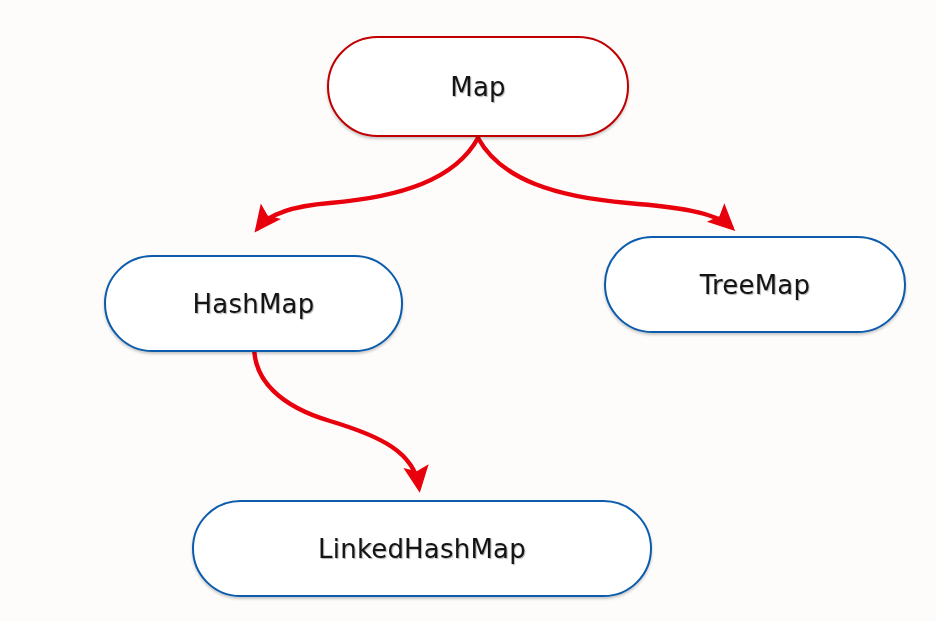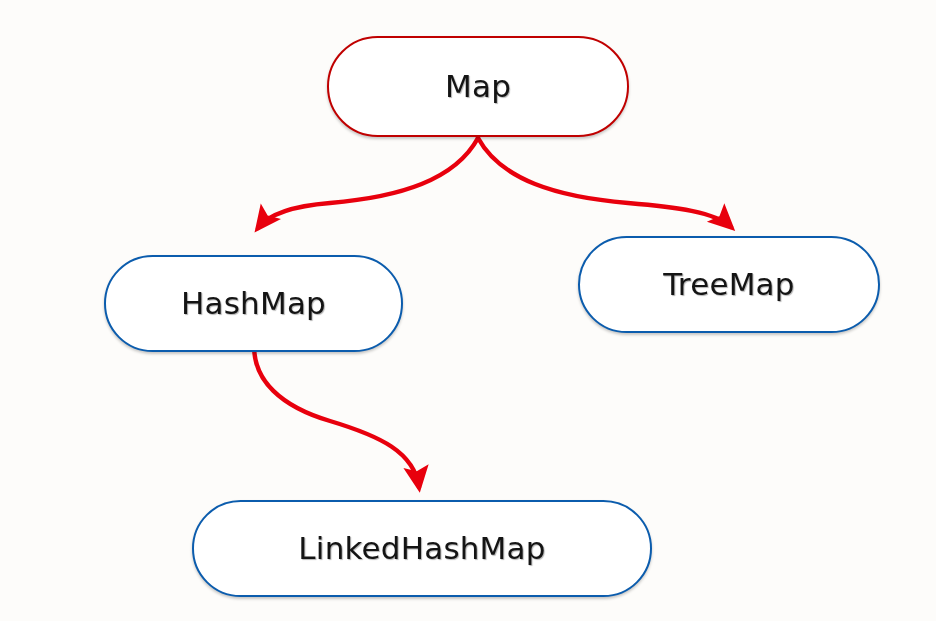--- a/index.html
+++ b/index.html
@@ -36,30 +36,30 @@
     align-items: center;
     justify-content: center;
     border-style: solid;
     border-width: 2.6px;
     border-radius: 999px;
     box-shadow: 0 2px 3px rgba(0,0,0,0.22);
     z-index: 3;
   }
   .node-label {
     color: #141414;
-    font-size: 31px;
+    font-size: 26px;
     line-height: 1;
     letter-spacing: 0.2px;
     white-space: nowrap;
     text-shadow: 1px 1px 1px rgba(0,0,0,0.30);
   }
   
   #node-map       { left: 327px; top: 36px;  width: 302px; height: 101px; }
   #node-hashmap   { left: 104px; top: 236px; width: 299px; height: 97px;  }
-  #node-treemap   { left: 578px; top: 236px; width: 302px; height: 97px; text-align: right;  }
+  #node-treemap   { left: 604px; top: 236px; width: 302px; height: 97px; text-align: right;  }
   #node-linked    { left: 192px; top: 500px; width: 460px; height: 97px;  }
 </style>
 </head>
 <body>
 
 <div id="diagram-canvas">
 
   <svg id="edge-layer" viewBox="0 0 936 621" width="936" height="621" xmlns="http://www.w3.org/2000/svg">
     <defs>
       <marker id="arrowhead-red" markerWidth="7" markerHeight="7" refX="5.1" refY="3.1" orient="auto" markerUnits="strokeWidth">

